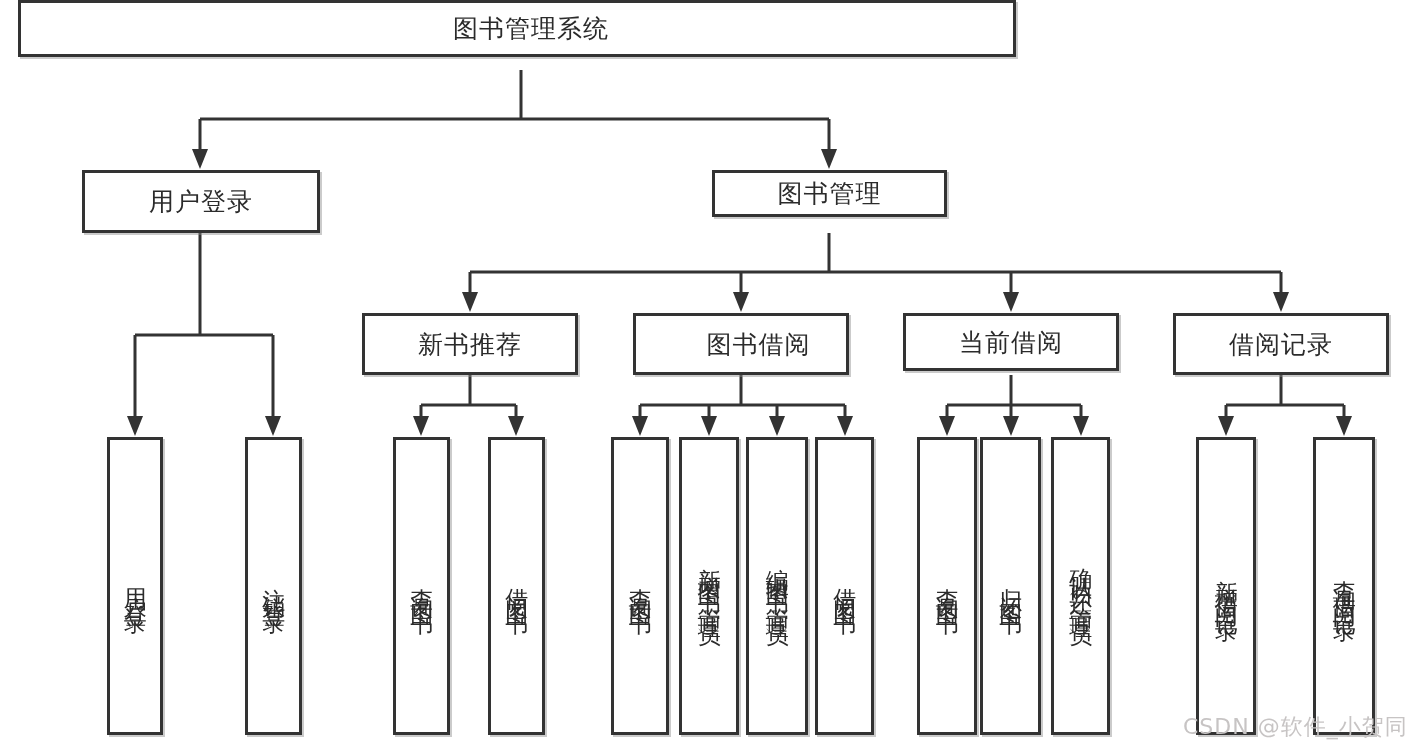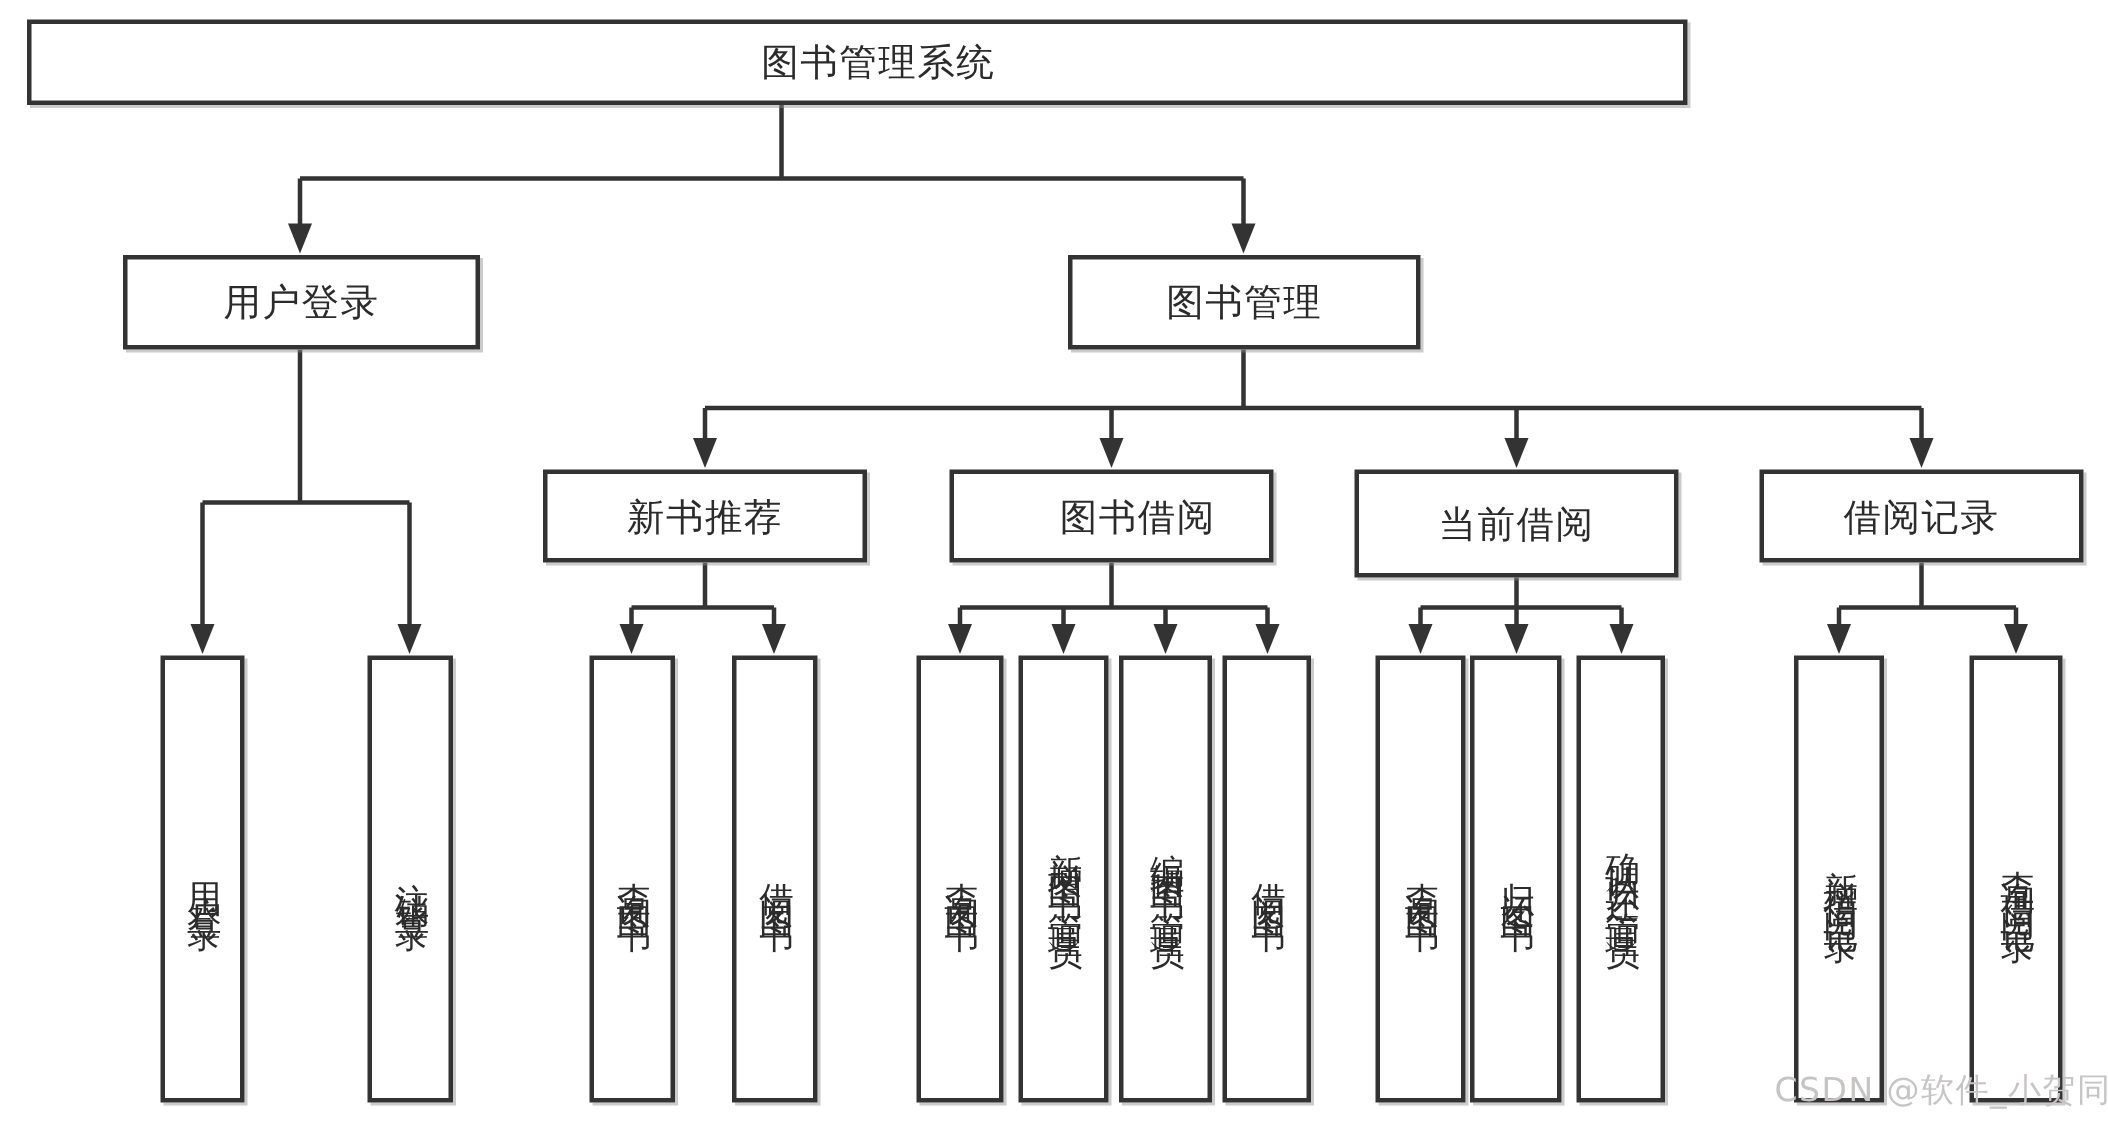--- a/index.html
+++ b/index.html
@@ -93,38 +93,38 @@
       <polygon points="769,416 785,416 777,436"></polygon>
       <polygon points="837,416 853,416 845,436"></polygon>
       <polygon points="939,416 955,416 947,436"></polygon>
       <polygon points="1003,416 1019,416 1011,436"></polygon>
       <polygon points="1073,416 1089,416 1081,436"></polygon>
       <polygon points="1218,416 1234,416 1226,436"></polygon>
       <polygon points="1336,416 1352,416 1344,436"></polygon>
     </g>
   </svg>
 
-  <div class="node h-node" style="left:18px; top:13px; width:1107px; height:57px;padding-left:28px;">
+  <div class="node h-node" style="left:18px; top:0; width:998px; height:57px;padding-left:28px;">
     <span>图书管理系统</span>
   </div>
 
   <div class="node h-node" style="left:82px; top:170px; width:238px; height:63px;">
     <span>用户登录</span>
   </div>
-  <div class="node h-node" style="left:712px; top:170px; width:235px; height:63px;">
+  <div class="node h-node" style="left:712px; top:170px; width:235px; height:47px;">
     <span>图书管理</span>
   </div>
 
   <div class="node h-node" style="left:362px; top:313px; width:216px; height:62px;">
     <span>新书推荐</span>
   </div>
   <div class="node h-node" style="left:633px; top:313px; width:216px; height:62px;padding-left:35px;">
     <span>图书借阅</span>
   </div>
-  <div class="node h-node" style="left:903px; top:313px; width:216px; height:72px;">
+  <div class="node h-node" style="left:903px; top:313px; width:216px; height:58px;">
     <span>当前借阅</span>
   </div>
   <div class="node h-node" style="left:1173px; top:313px; width:216px; height:62px;">
     <span>借阅记录</span>
   </div>
 
   <div class="node v-node" style="left:107px; top:437px; width:56px; height:298px;">
     <span class="vtext">用户登录</span>
   </div>
   <div class="node v-node" style="left:245px; top:437px; width:57px; height:298px;">

